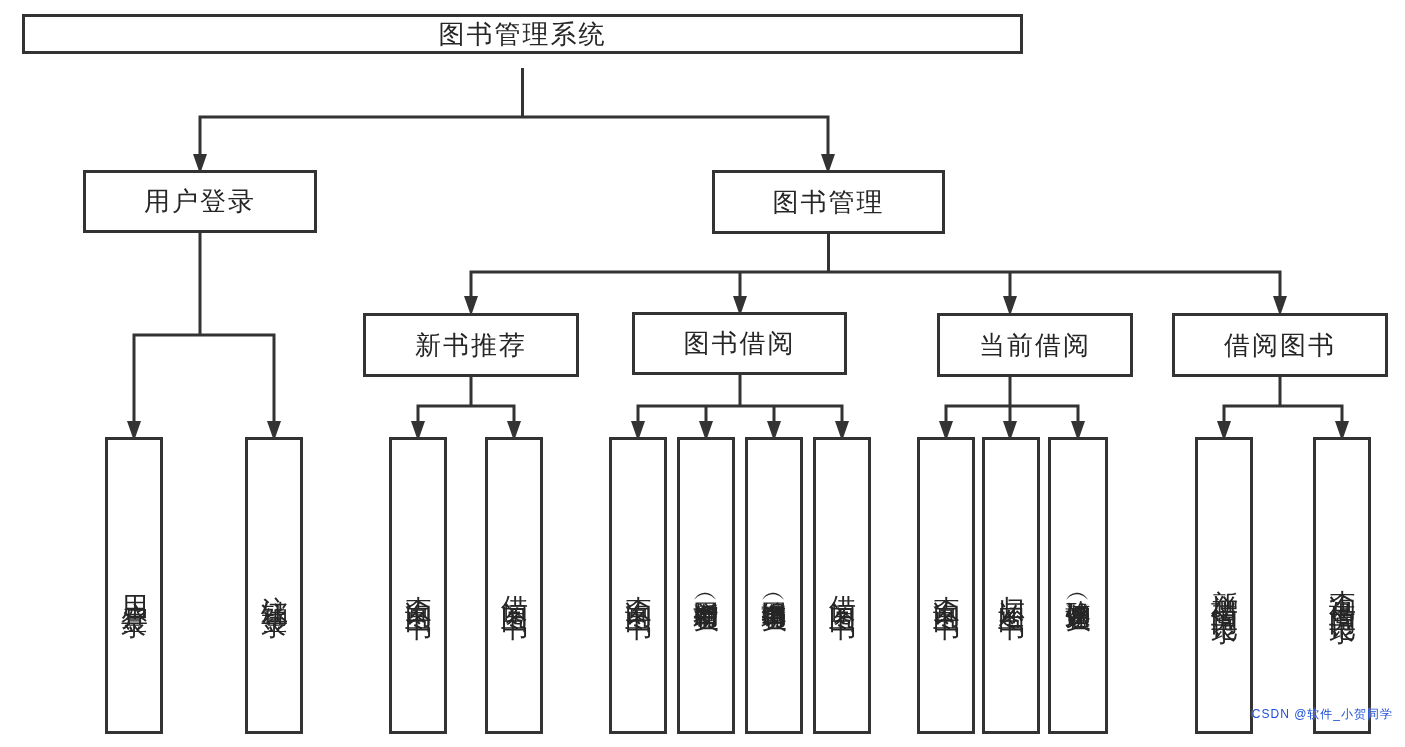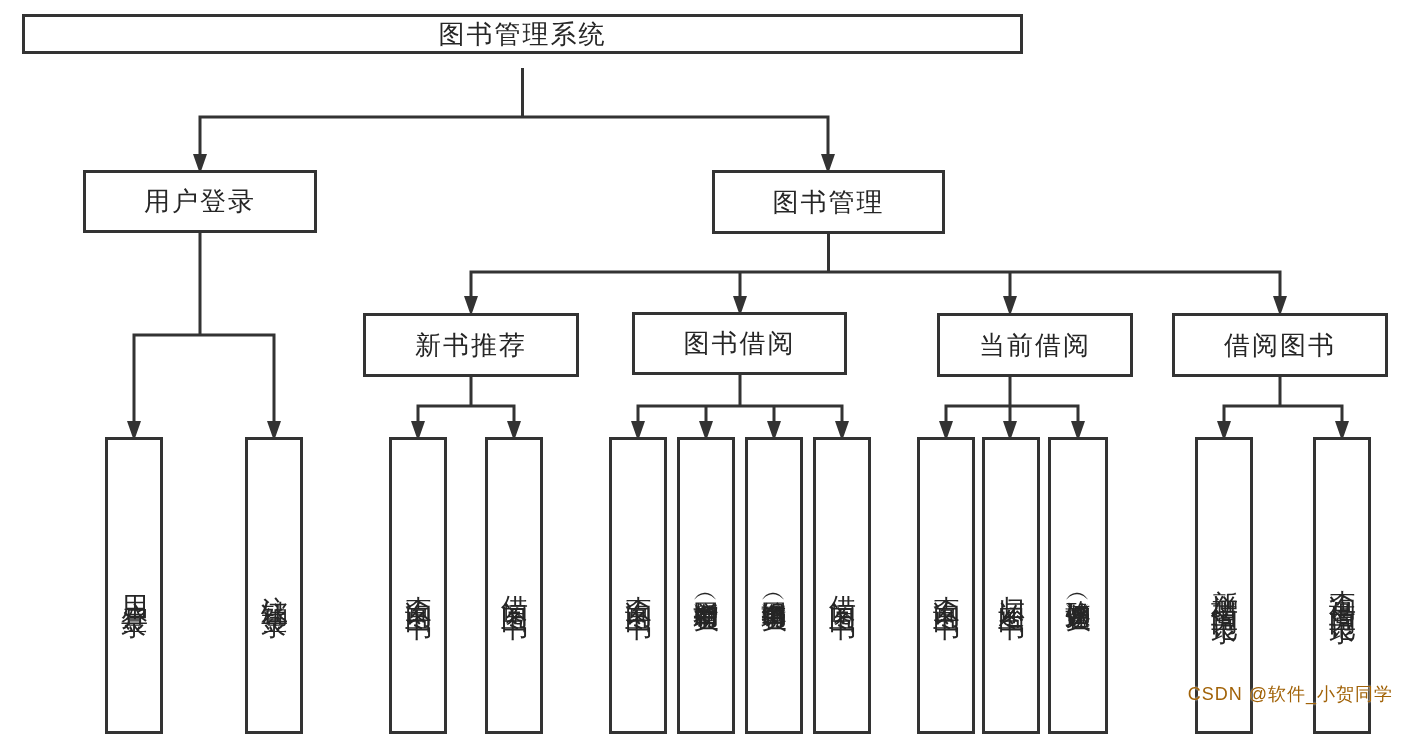--- a/index.html
+++ b/index.html
@@ -50,24 +50,24 @@
     letter-spacing: 6px;
     line-height: 1;
   }
   .leaf.long span {
     font-size: 25px;
     letter-spacing: 1px;
   }
   .watermark {
     position: absolute;
     right: 12px;
-    top: 682px;
-    font-size: 18px;
+    top: 706px;
+    font-size: 12px;
     letter-spacing: 1px;
-    color: #a16207;
+    color: #1d4ed8;
     text-shadow: 0 0 2px #ffffff;
     z-index: 5;
     white-space: nowrap;
   }
 </style>
 </head>
 <body>
 
 <div class="canvas">
 

